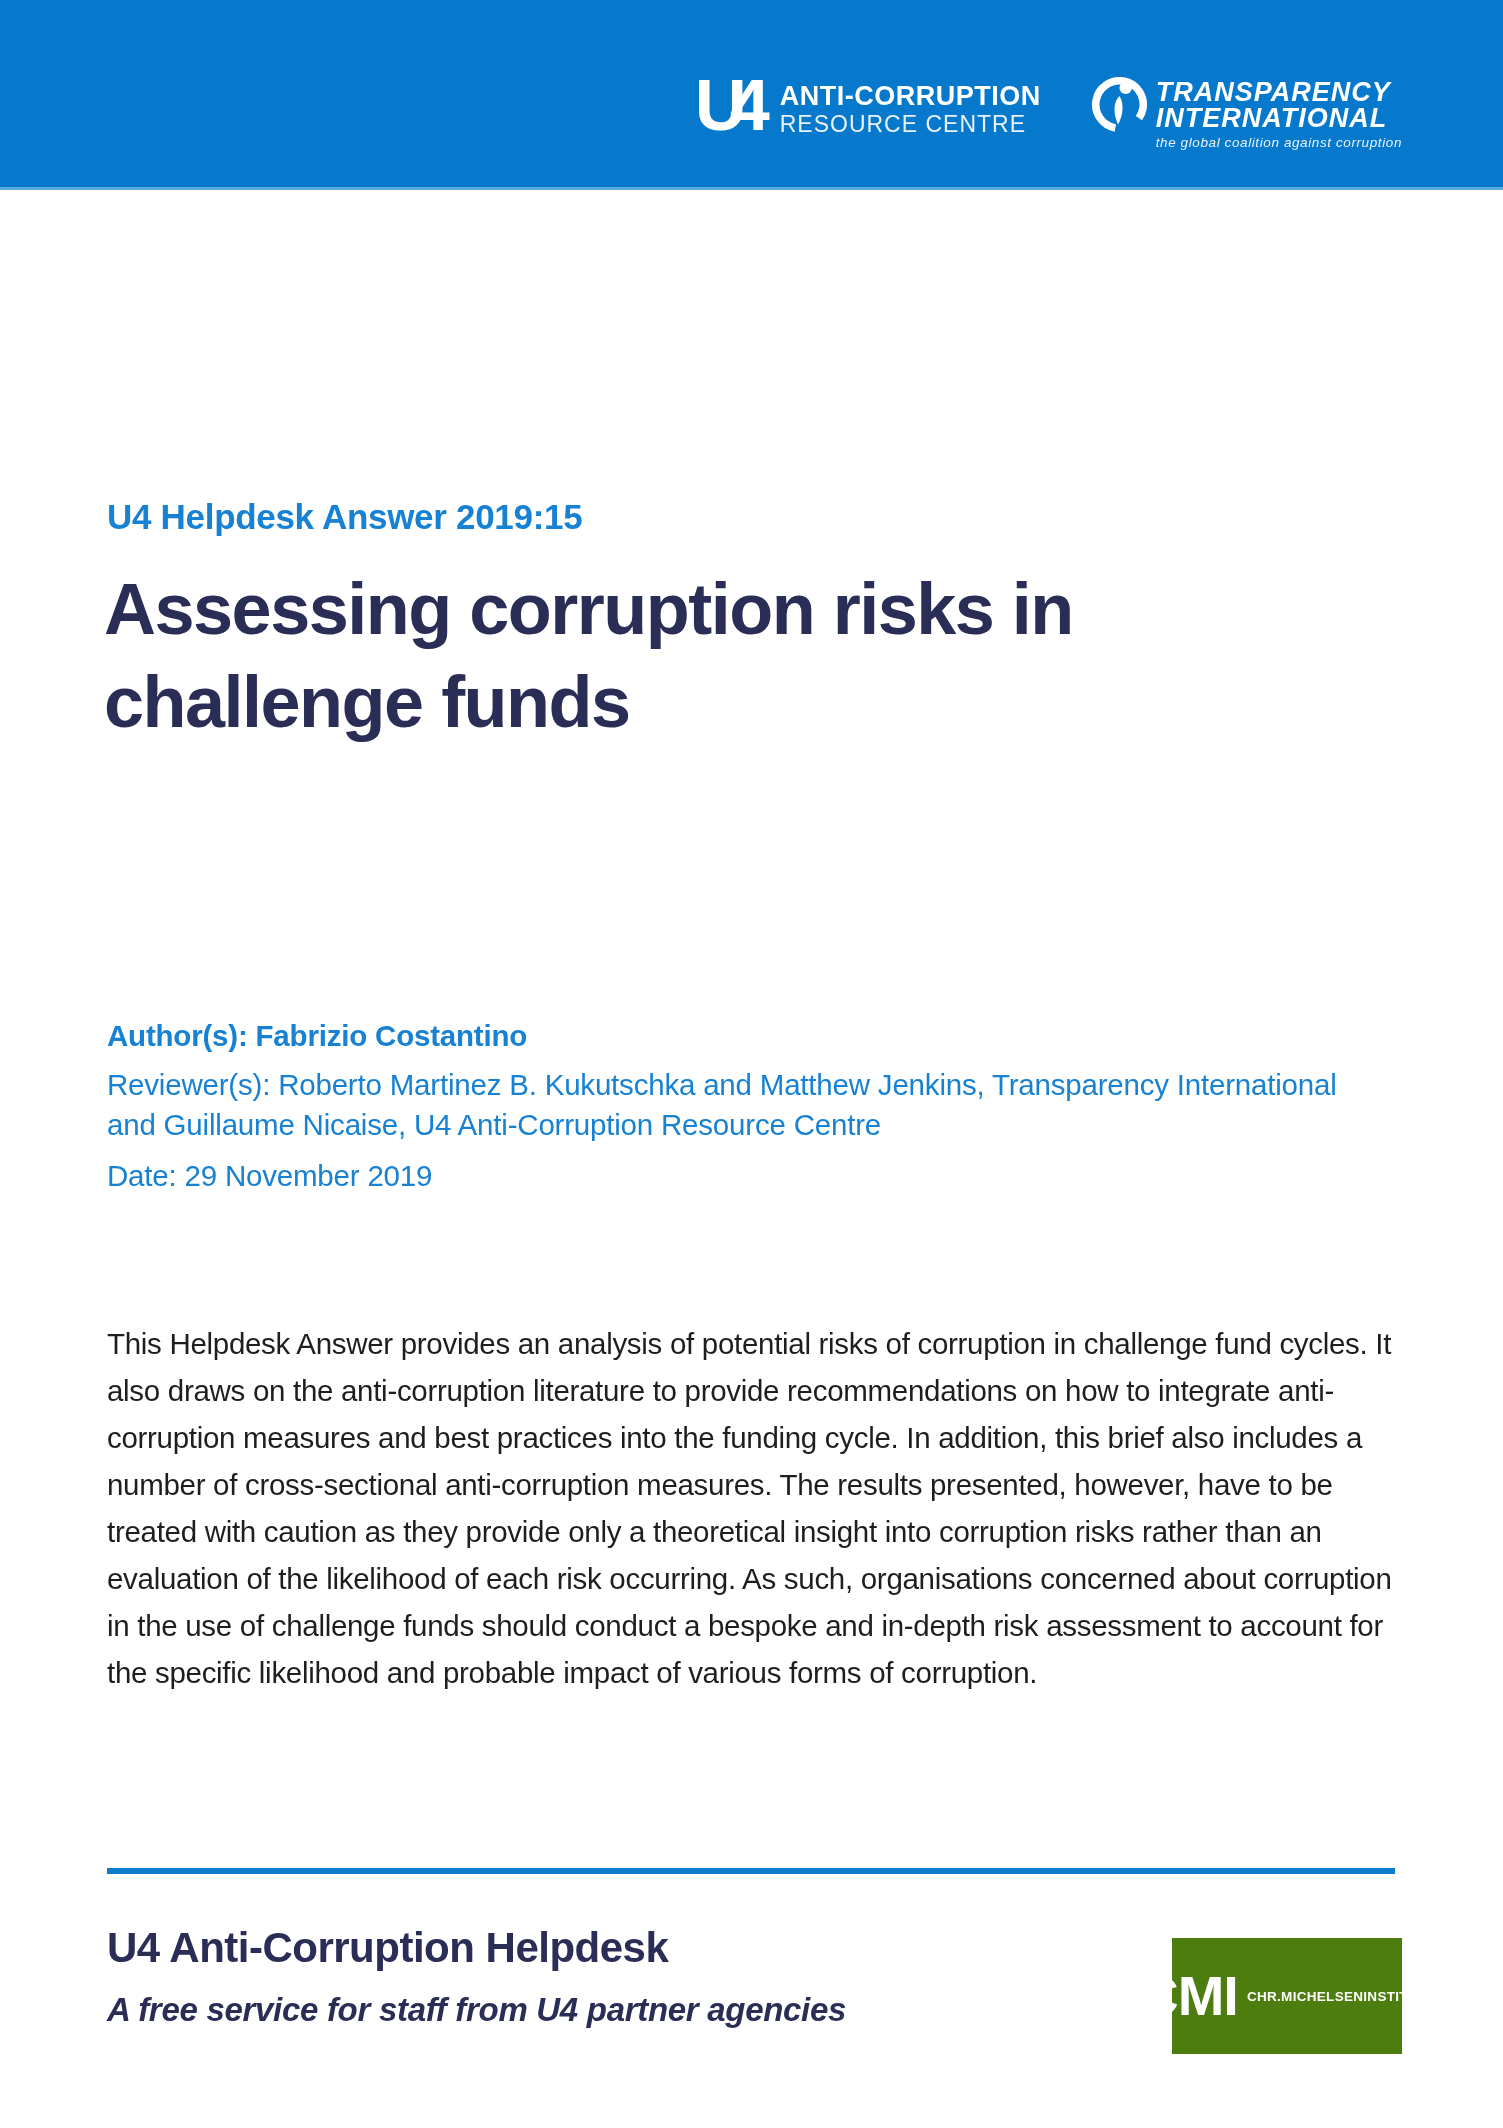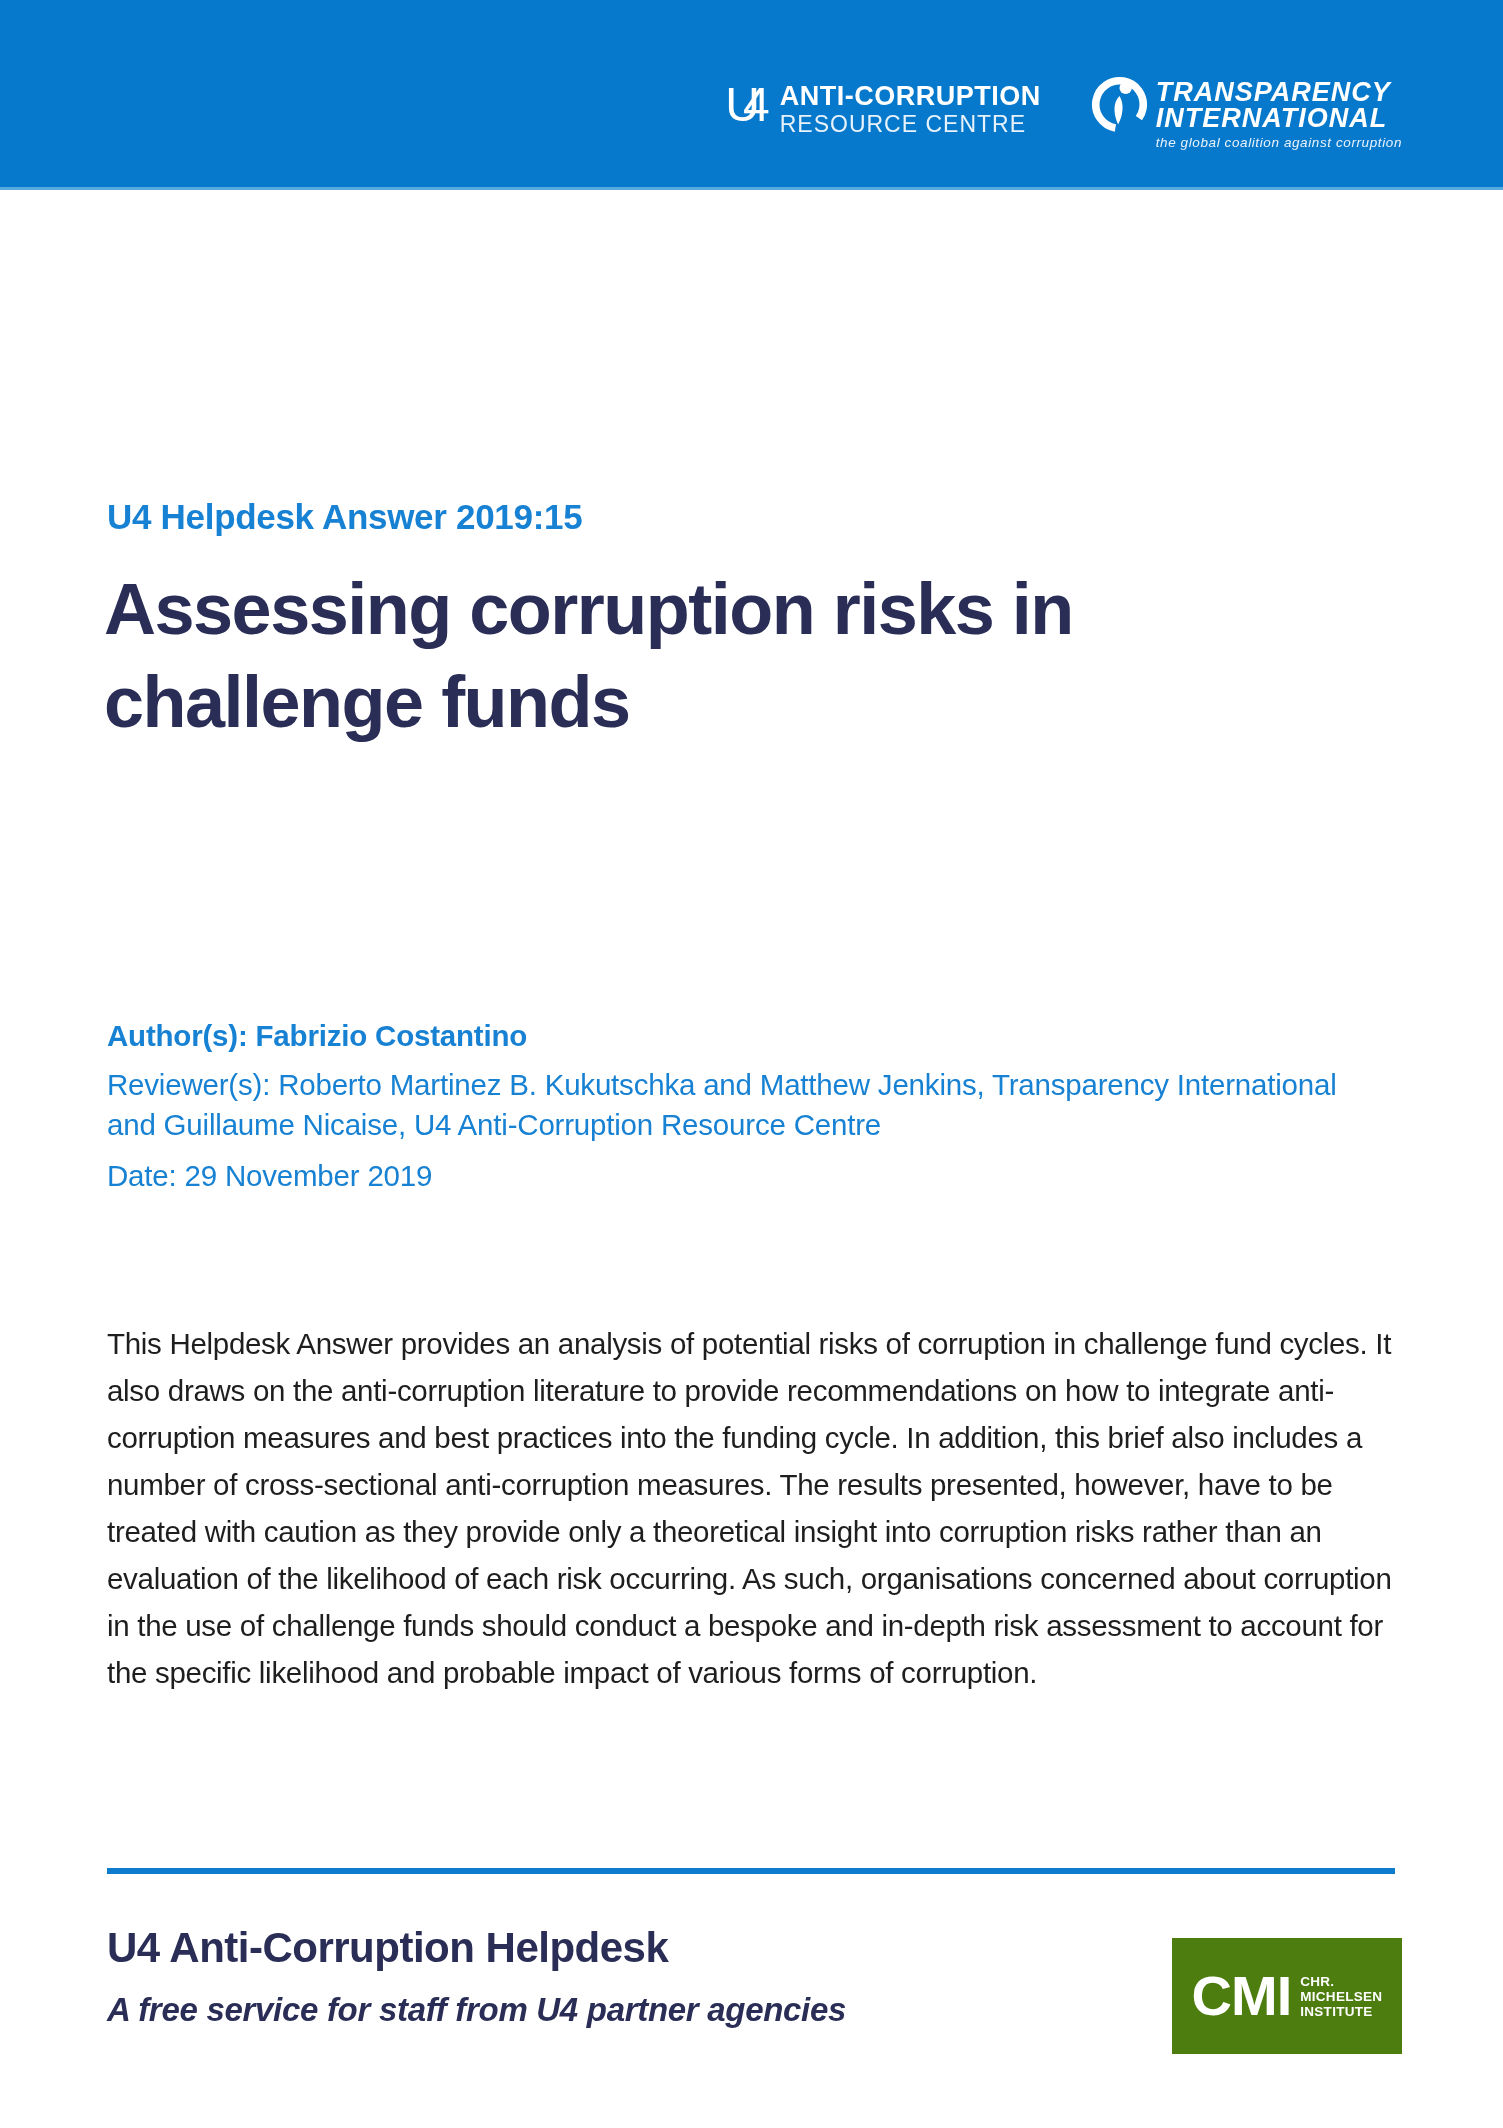--- a/index.html
+++ b/index.html
@@ -12,21 +12,21 @@
   .band{
     position:absolute;top:0;left:0;width:100%;height:187px;
     background:#0779cc;border-bottom:3px solid #58aadf;box-sizing:content-box;
   }
   .logos{
     position:absolute;top:74px;right:101px;
     display:flex;align-items:flex-start;gap:50px;color:#fff;
   }
   .u4-logo{display:flex;align-items:flex-start;}
   .u4-mark{
-    font-size:48px;font-weight:400;line-height:62px;
+    font-size:72px;font-weight:700;line-height:62px;
     letter-spacing:-17px;padding-right:17px;margin-right:10px;
   }
   .u4-text{padding-top:9px;}
   .u4-line1{font-size:27px;font-weight:800;letter-spacing:.5px;line-height:27px;white-space:nowrap;}
   .u4-line2{font-size:23px;font-weight:300;letter-spacing:1px;line-height:23px;margin-top:3px;color:#e8f2fb;white-space:nowrap;}
   .ti-logo{display:flex;align-items:flex-start;gap:8px;}
   .ti-globe{margin-top:2px;}
   .ti-text{padding-top:5px;font-style:italic;}
   .ti-line{font-size:27px;font-weight:700;letter-spacing:1px;line-height:26px;white-space:nowrap;}
   .ti-tagline{font-size:13.5px;font-weight:300;letter-spacing:.6px;margin-top:4px;color:#eaf3fb;white-space:nowrap;text-align:right;}
@@ -62,21 +62,21 @@
   }
   .footer-tagline{
     position:absolute;left:107px;top:1991px;
     font-size:33px;font-weight:700;font-style:italic;color:#2a2d55;letter-spacing:-.3px;white-space:nowrap;
   }
   .cmi{
     position:absolute;left:1172px;top:1938px;width:230px;height:116px;
     background:#4d7c0f;color:#fff;display:flex;align-items:center;justify-content:center;gap:9px;
   }
   .cmi-acronym{font-size:56px;font-weight:800;letter-spacing:-1px;line-height:1;}
-  .cmi-lines{display:flex;flex-direction:column;}
+  .cmi-lines{display:flex;flex-direction:row;}
   .cmi-lines span{font-size:13.5px;font-weight:700;letter-spacing:.3px;line-height:15px;white-space:nowrap;}
 </style>
 </head>
 <body>
 
 <div class="page">
 
   <header class="band">
     <div class="logos">
 

